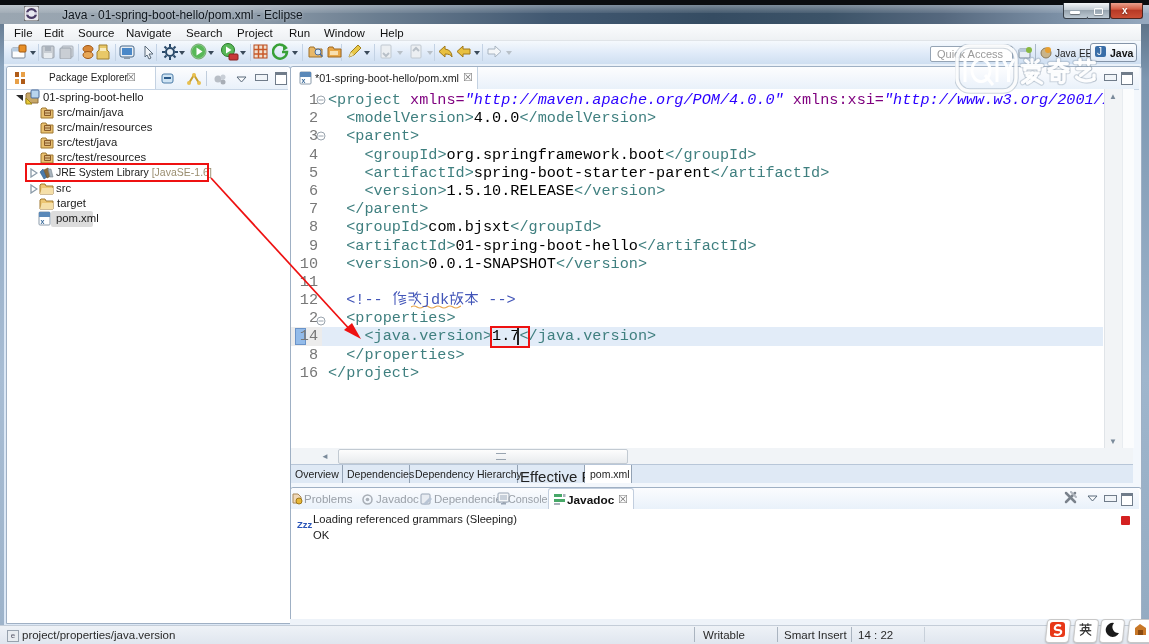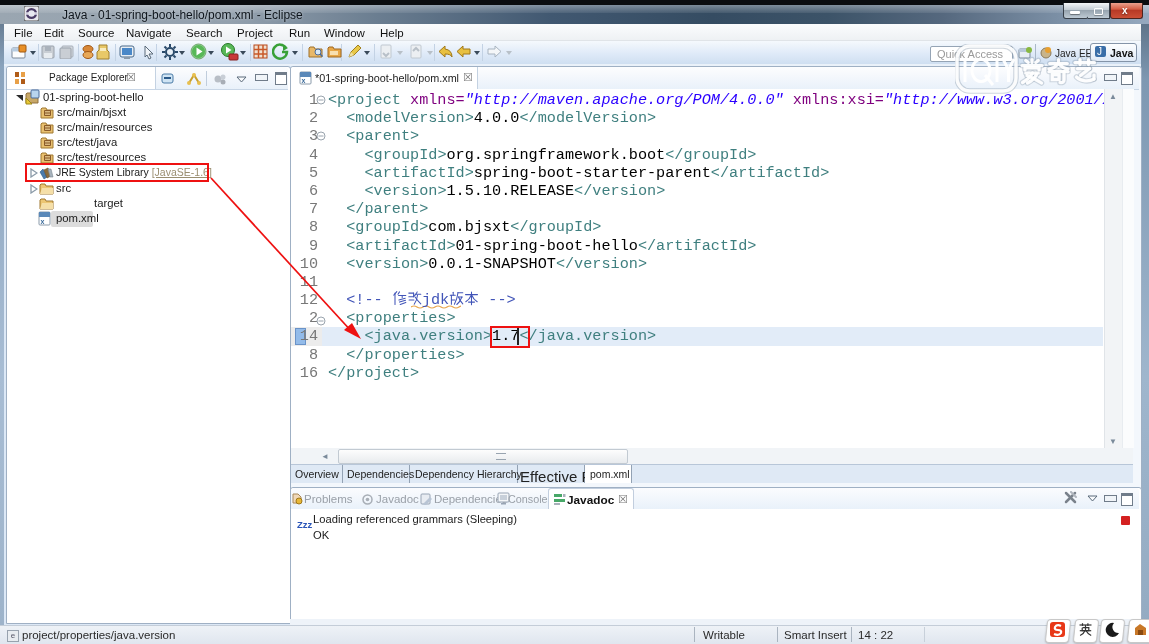--- a/index.html
+++ b/index.html
@@ -269,21 +269,21 @@
   <path d="M1 9 L7 15 L1 15 Z" fill="#e8c838" stroke="#a08818"></path>
 </svg>
 <div class="abs" style="left:43px;top:91px;font-size:11.3px;color:#1a1a1a;">01-spring-boot-hello</div>
 
 <svg class="abs" style="left:40px;top:105px;" width="14" height="15">
   <path d="M1 4 L1 13 L13 13 L13 5 L7 5 L6 3 L2 3 Z" fill="#e8c070" stroke="#a07830"></path>
   <rect x="4" y="5" width="7" height="6" rx="1" fill="#8a5a28"></rect>
       <rect x="5" y="6" width="5" height="1.5" fill="#d8b880"></rect>
       <rect x="5" y="8.5" width="5" height="1.5" fill="#d8b880"></rect>
 </svg>
-<div class="abs" style="left:57px;top:106px;font-size:11.3px;color:#1a1a1a;">src/main/bjsxt</div>
+<div class="abs" style="left:57px;top:106px;font-size:11.3px;color:#1a1a1a;">src/main/java</div>
 
 <svg class="abs" style="left:40px;top:120px;" width="14" height="15">
   <path d="M1 4 L1 13 L13 13 L13 5 L7 5 L6 3 L2 3 Z" fill="#e8c070" stroke="#a07830"></path>
   <rect x="4" y="5" width="7" height="6" rx="1" fill="#8a5a28"></rect>
       <rect x="5" y="6" width="5" height="1.5" fill="#d8b880"></rect>
       <rect x="5" y="8.5" width="5" height="1.5" fill="#d8b880"></rect>
 </svg>
 <div class="abs" style="left:57px;top:121px;font-size:11.3px;color:#1a1a1a;">src/main/resources</div>
 
 <svg class="abs" style="left:40px;top:135px;" width="14" height="15">
@@ -303,36 +303,36 @@
 <div class="abs" style="left:57px;top:151px;font-size:11.3px;color:#1a1a1a;">src/test/resources</div>
 
 <svg class="abs" style="left:30px;top:168px;" width="8" height="10">
       <path d="M1 1 L7 5 L1 9 Z" fill="none" stroke="#8a9aa8" stroke-width="1.3"></path>
     </svg>
 <svg class="abs" style="left:39px;top:166px;" width="15" height="14">
   <path d="M1 6 L4 3 L8 11 L5 13 Z" fill="#4a7aaa" stroke="#2a5a84" stroke-width=".6"></path>
   <path d="M5 4 L9 2 L12 10 L8 12 Z" fill="#8a6a3a" stroke="#6a4a22" stroke-width=".6"></path>
   <path d="M9 3 L12 3 L14 11 L11 11 Z" fill="#a8b4be" stroke="#78848e" stroke-width=".6"></path>
 </svg>
-<div class="abs" style="left:56px;top:166px;font-size:10.5px;color:#1a1a1a;">JRE System Library <span style="color:#9a8e70;text-decoration:underline;">[JavaSE-1.6]</span></div>
+<div class="abs" style="left:56px;top:166px;font-size:10.5px;color:#1a1a1a;">JRE System Library <span style="color:#9a8e70;">[JavaSE-1.6]</span></div>
 
 <svg class="abs" style="left:30px;top:184px;" width="8" height="10">
       <path d="M1 1 L7 5 L1 9 Z" fill="none" stroke="#8a9aa8" stroke-width="1.3"></path>
     </svg>
 <svg class="abs" style="left:39px;top:181px;" width="15" height="15">
   <path d="M1 4 L1 13 L14 13 L14 5 L7 5 L6 3 L2 3 Z" fill="#ecc673" stroke="#a07830"></path>
   <path d="M1 13 L3 7 L14 7 L14 13 Z" fill="#f5dfa8"></path>
 </svg>
 <div class="abs" style="left:56px;top:182px;font-size:11.3px;color:#1a1a1a;">src</div>
 
 <svg class="abs" style="left:39px;top:196px;" width="15" height="15">
   <path d="M1 4 L1 13 L14 13 L14 5 L7 5 L6 3 L2 3 Z" fill="#ecc673" stroke="#a07830"></path>
   <path d="M1 13 L3 7 L14 7 L14 13 Z" fill="#f5dfa8"></path>
 </svg>
-<div class="abs" style="left:57px;top:197px;font-size:11.3px;color:#1a1a1a;margin-left:37px;">target</div>
+<div class="abs" style="left:57px;top:197px;font-size:11.3px;color:#1a1a1a;">target</div>
 
 <div class="abs" style="left:51px;top:211px;width:42px;height:16px;background:#dcdcdc;border-radius:2px;"></div>
 <svg class="abs" style="left:38px;top:211px;" width="13" height="15">
   <rect x="1" y="1" width="11" height="13" rx="1" fill="#fff" stroke="#8a9aaa"></rect>
   <rect x="1" y="1" width="11" height="5" fill="#5a88b8"></rect>
   <text x="2.5" y="12.5" font-size="7" fill="#3a6a9a" font-weight="bold" font-family="Liberation Sans">x</text>
 </svg>
 <div class="abs" style="left:56px;top:212px;font-size:11.3px;color:#1a1a1a;">pom.xml</div>
 
 <div class="abs" style="left:290px;top:66px;width:850px;height:556px;background:#f3f7fc;border:1px solid #9fb0c4;border-radius:3px 3px 0 0;"></div>

